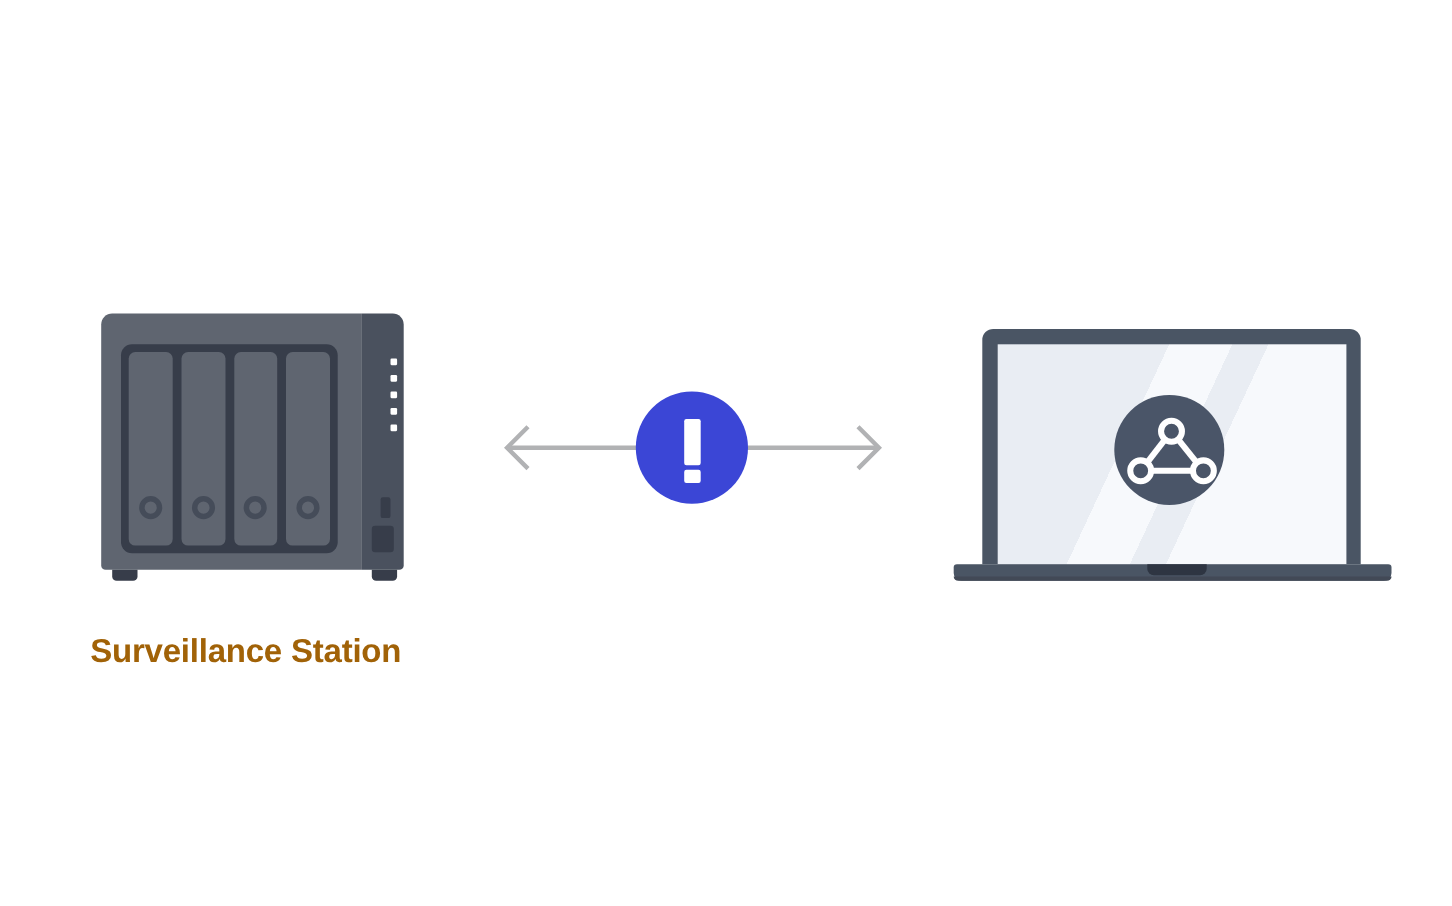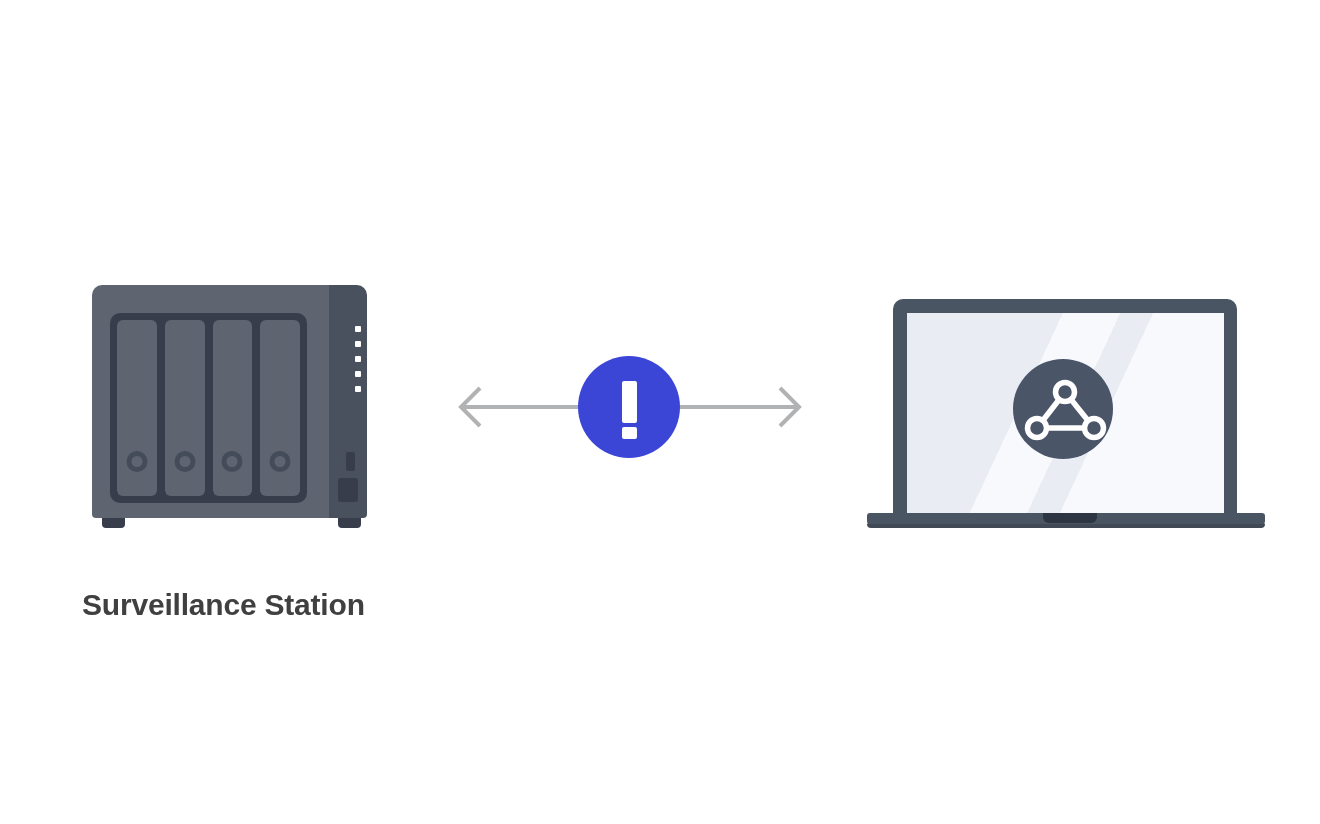--- a/index.html
+++ b/index.html
@@ -50,25 +50,25 @@
   }
   .led { width: 6px; height: 6px; background: #ffffff; border-radius: 1px; }
   .usb-slot { left: 254px; top: 167px; width: 9px; height: 19px; background: #373d4a; border-radius: 2px; }
   .power-button { left: 246px; top: 193px; width: 20px; height: 24px; background: #373d4a; border-radius: 3px; }
   .nas-foot { top: 233px; width: 23px; height: 10px; background: #373d4a; border-radius: 0 0 4px 4px; }
   .nas-foot.left { left: 10px; }
   .nas-foot.right { left: 246px; }
 
   
   .nas-label {
-    left: 82px; top: 588px;
+    left: 82px; top: 576px;
     font-size: 30px;
     font-weight: 700;
     letter-spacing: -0.2px;
-    color: #404040;
+    color: #a16207;
     white-space: nowrap;
   }
 
   
   .arrow-svg { left: 455px; top: 384px; }
   .alert-circle {
     left: 578px; top: 356px;
     width: 102px; height: 102px;
     background: #3b46d6;
     border-radius: 50%;

